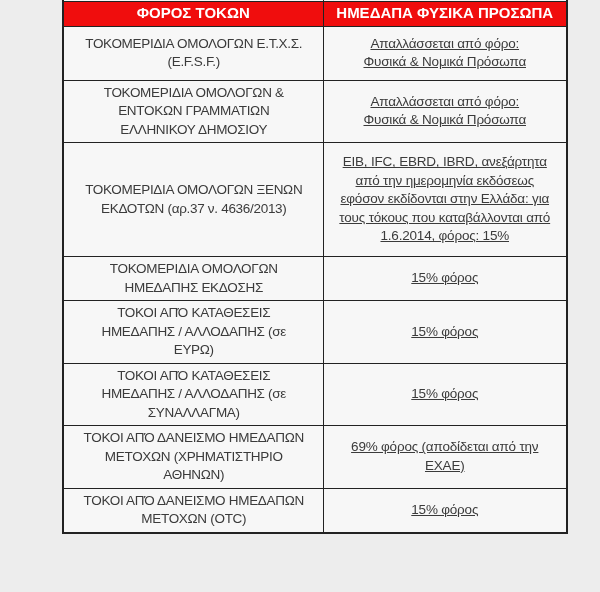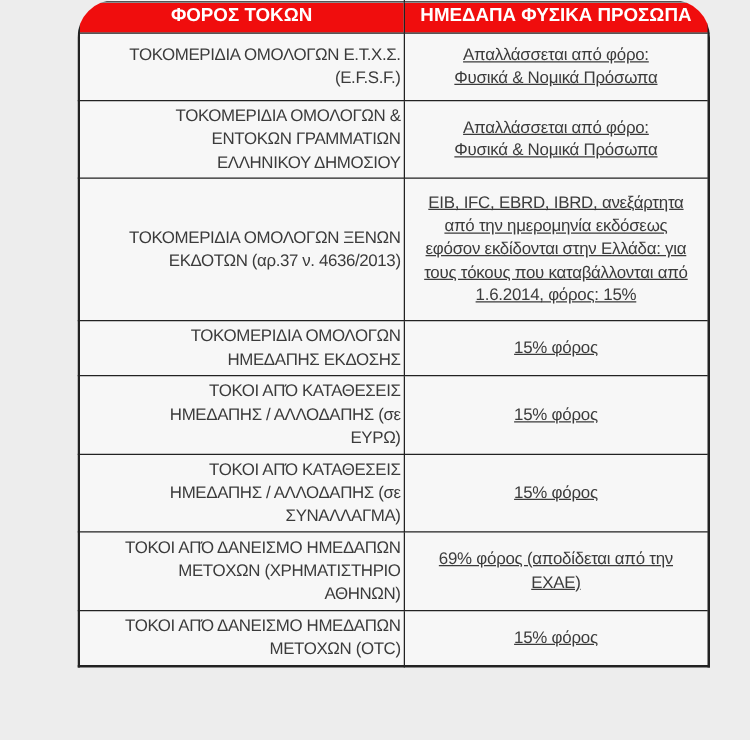--- a/index.html
+++ b/index.html
@@ -20,21 +20,20 @@
   .page {
     position: relative;
     width: 600px; height: 592px;
     background: var(--page-bg);
   }
   .viewport {
     position: absolute;
     left: 62px; top: 0;
     width: 506px; height: 592px;
     overflow: hidden;
-    border-radius: 30px;
   }
   table.tax-table {
     border-collapse: collapse;
     table-layout: fixed;
     width: 504px;
     margin-top: -3px;
     background: var(--cell-bg);
     border: 2px solid var(--border);
   }
   td {
@@ -60,21 +59,21 @@
   tr.head td {
     background: var(--accent-red);
     color: var(--header-text);
     font-weight: bold;
     font-size: 15px;
     text-align: center;
     letter-spacing: 0;
     white-space: nowrap;
   }
   td.lbl {
-    text-align: right;
+    text-align: center;
     padding: 3px 2px 3px 3px;
     letter-spacing: -0.3px;
   }
   td.val {
     text-align: center;
     padding: 8px 3px;
     letter-spacing: -0.2px;
     text-decoration: underline;
   }
 </style>

